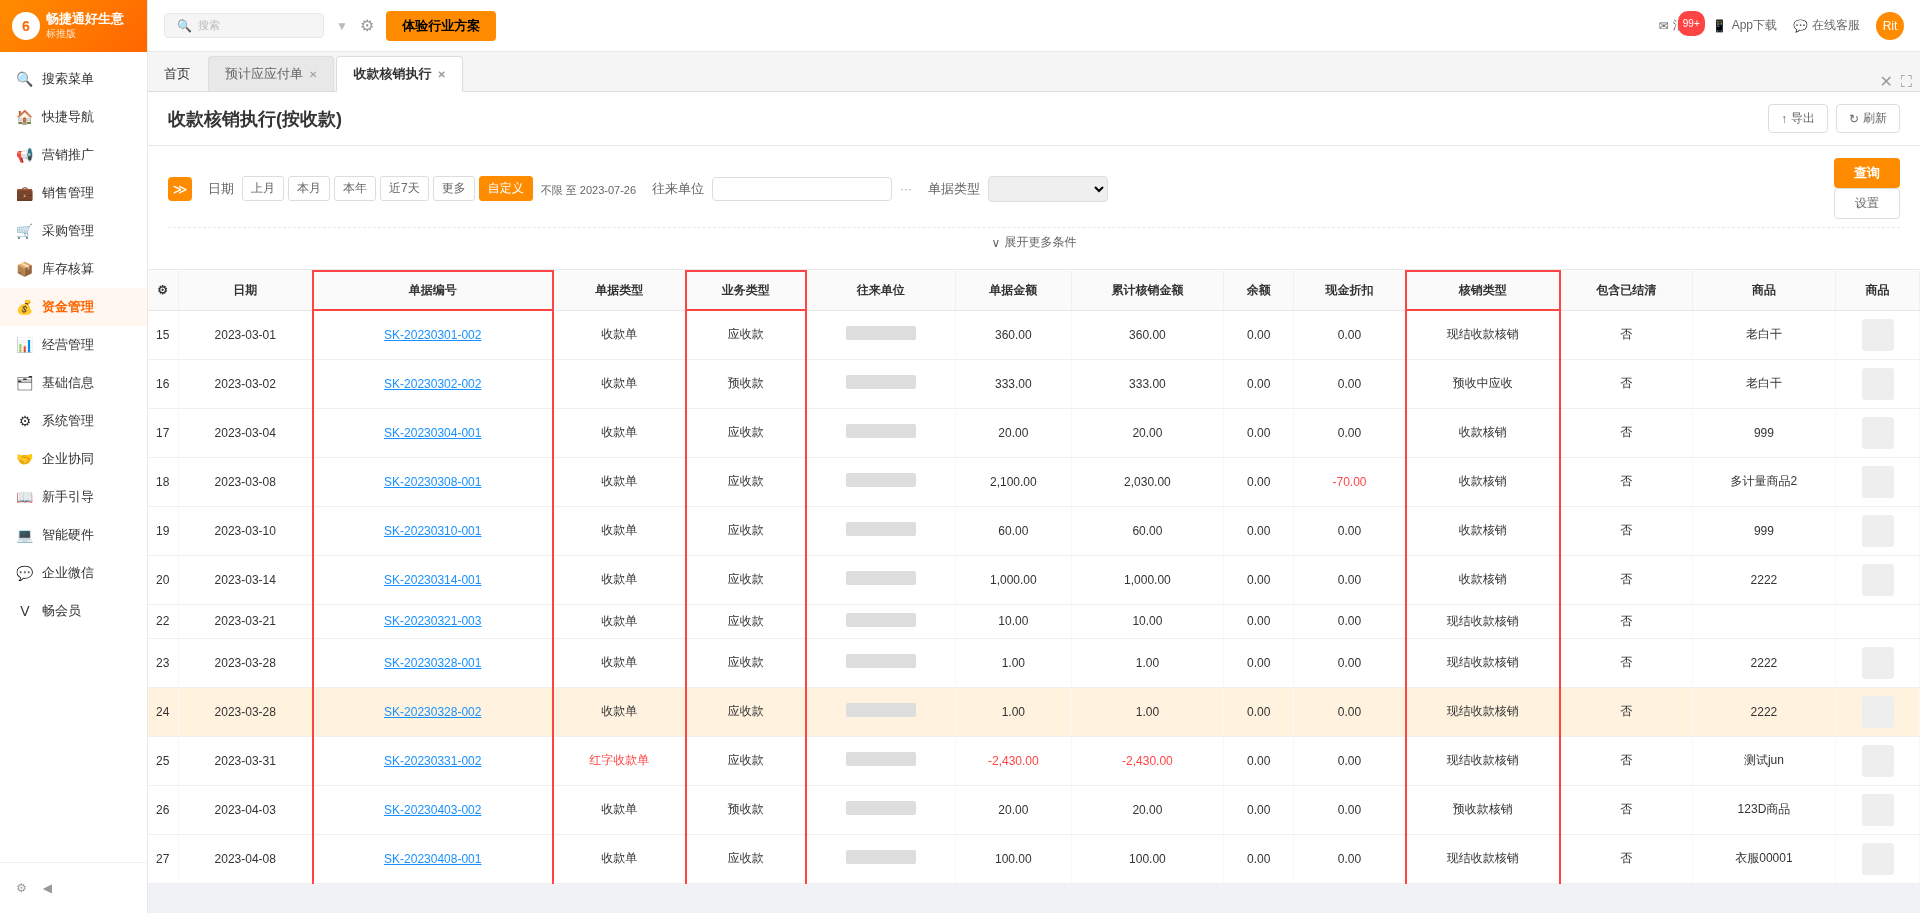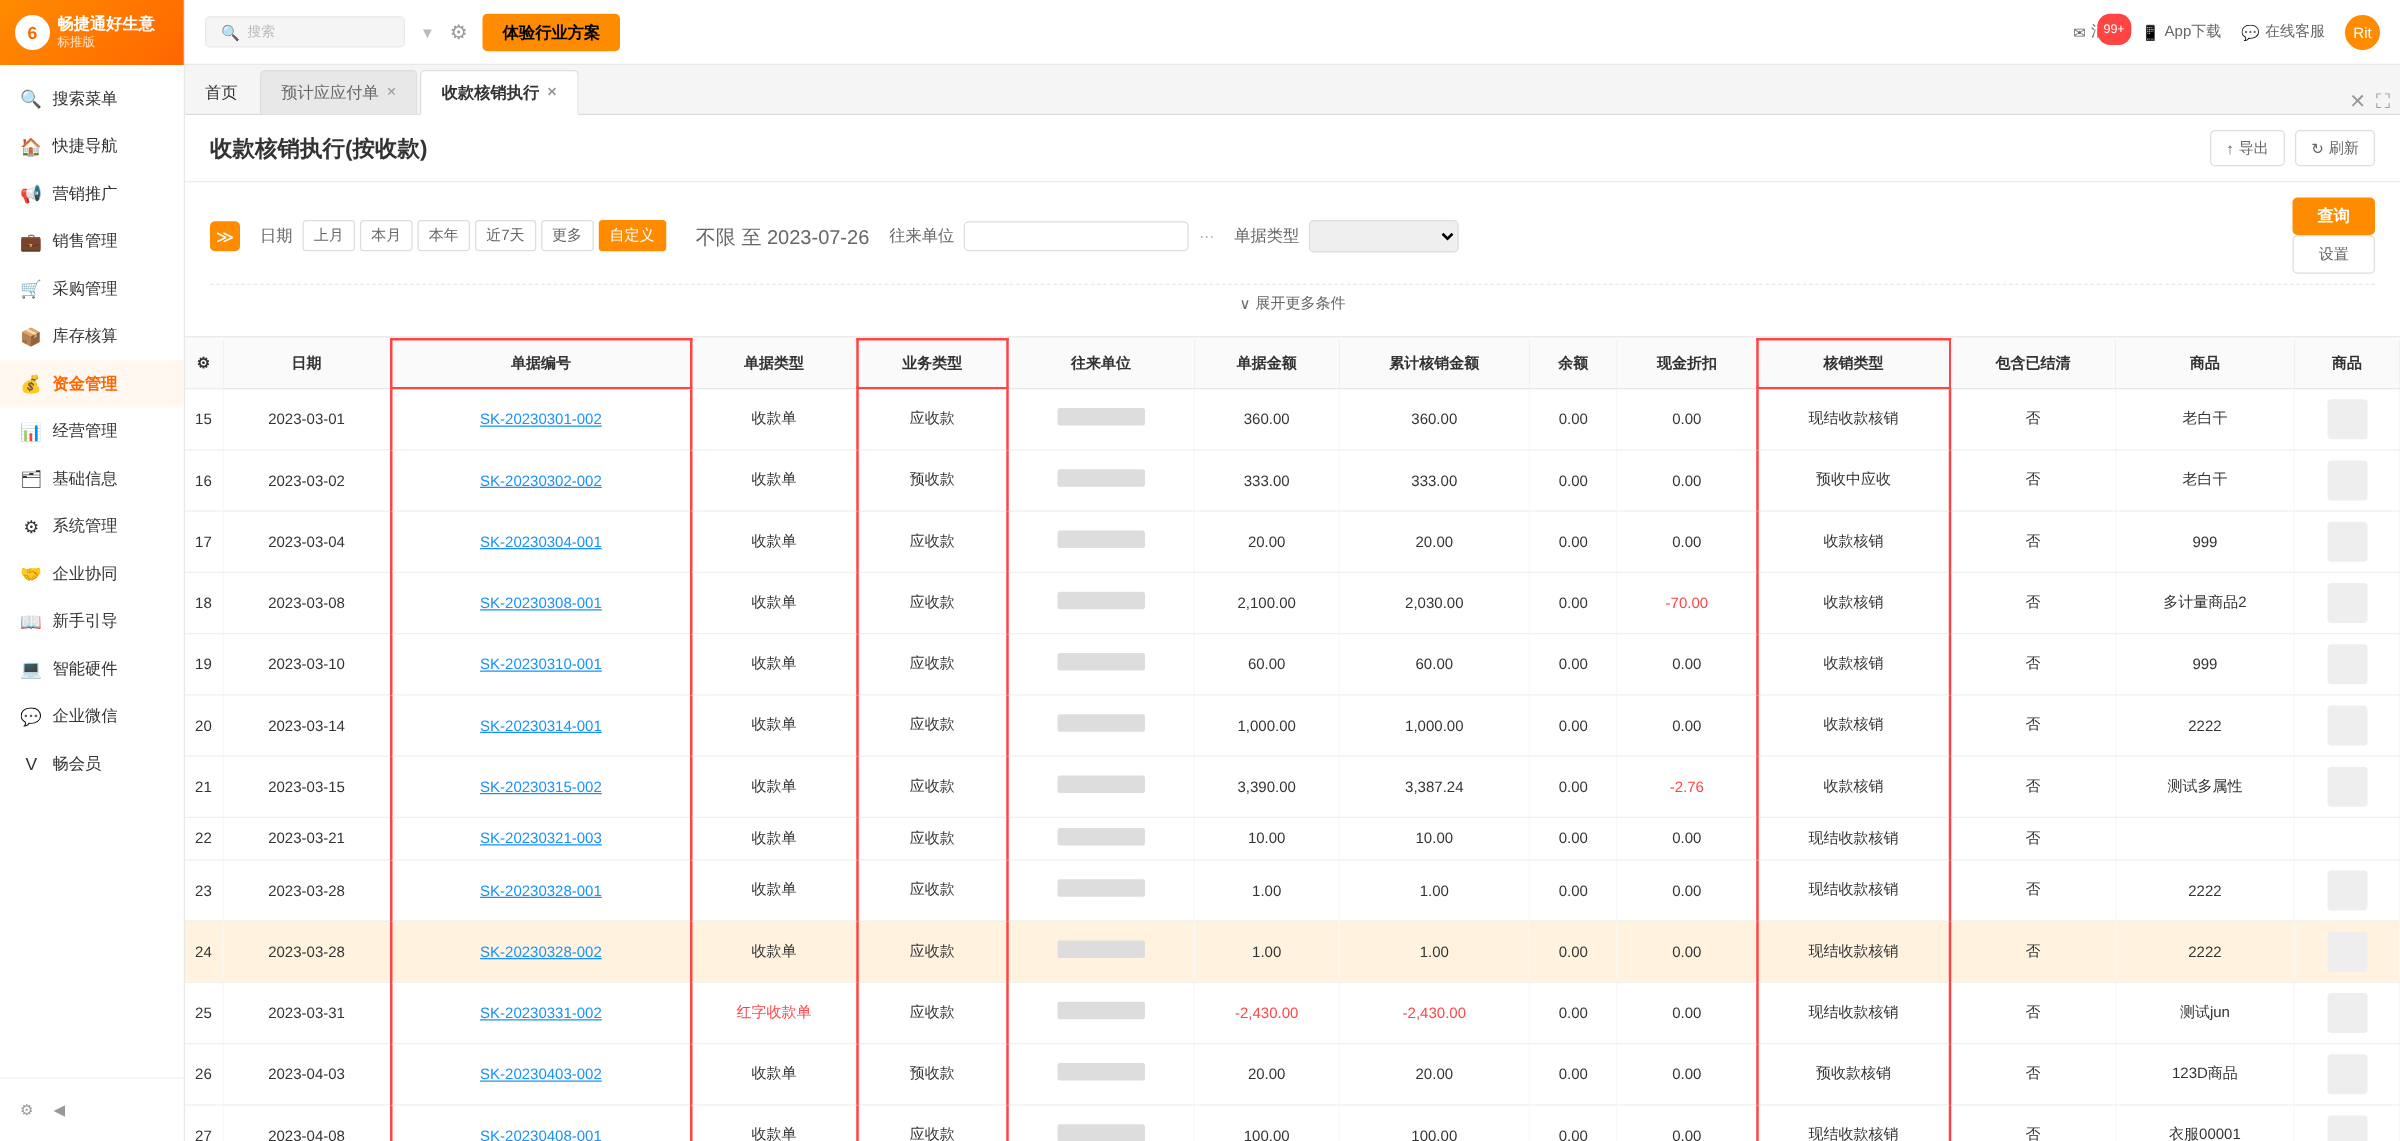--- a/index.html
+++ b/index.html
@@ -226,21 +226,21 @@
         <div class="filter-group">
           <span class="filter-label">日期</span>
           <div class="filter-date-options">
             <button class="filter-date-btn">上月</button>
             <button class="filter-date-btn">本月</button>
             <button class="filter-date-btn">本年</button>
             <button class="filter-date-btn">近7天</button>
             <button class="filter-date-btn">更多</button>
             <button class="filter-date-btn custom">自定义</button>
           </div>
-          <div style="margin-top:4px; font-size:16px; color:#666; margin-left:16px;">不限 至 2023-07-26</div>
+          <div style="margin-top:4px; font-size:11px; color:#666; margin-left:0;">不限 至 2023-07-26</div>
         </div>
         <div class="filter-group">
           <span class="filter-label">往来单位</span>
           <input class="filter-input" type="text" style="">
           <span class="filter-more">···</span>
         </div>
         <div class="filter-group">
           <span class="filter-label">单据类型</span>
           <select class="filter-select">
             <option></option>
@@ -368,36 +368,20 @@
               <td>1,000.00</td>
               <td>1,000.00</td>
               <td>0.00</td>
               <td>0.00</td>
               <td style="border-left: 2px solid rgb(255, 68, 68); border-right: 2px solid rgb(255, 68, 68);">收款核销</td>
               <td>否</td>
               <td>2222</td>
               <td style="text-align: center;"><div style="width: 32px; height: 32px; background: rgb(238, 238, 238); border-radius: 3px; display: inline-block; vertical-align: middle;"></div></td>
             </tr>
             <tr>
-              <td>21</td>
-              <td>2023-03-15</td>
-              <td style="border-left: 2px solid rgb(255, 68, 68); border-right: 2px solid rgb(255, 68, 68);"><a href="#" class="link">SK-20230315-002</a></td>
-              <td>收款单</td>
-              <td style="border-left: 2px solid rgb(255, 68, 68); border-right: 2px solid rgb(255, 68, 68);">应收款</td>
-              <td><span style="display: inline-block; width: 70px; height: 14px; background: rgb(221, 221, 221); border-radius: 2px;"></span></td>
-              <td>3,390.00</td>
-              <td>3,387.24</td>
-              <td>0.00</td>
-              <td style="color: rgb(255, 68, 68);">-2.76</td>
-              <td style="border-left: 2px solid rgb(255, 68, 68); border-right: 2px solid rgb(255, 68, 68);">收款核销</td>
-              <td>否</td>
-              <td>测试多属性</td>
-              <td style="text-align: center;"><div style="width: 32px; height: 32px; background: rgb(238, 238, 238); border-radius: 3px; display: inline-block; vertical-align: middle;"></div></td>
-            </tr>
-            <tr>
               <td>22</td>
               <td>2023-03-21</td>
               <td style="border-left: 2px solid rgb(255, 68, 68); border-right: 2px solid rgb(255, 68, 68);"><a href="#" class="link">SK-20230321-003</a></td>
               <td>收款单</td>
               <td style="border-left: 2px solid rgb(255, 68, 68); border-right: 2px solid rgb(255, 68, 68);">应收款</td>
               <td><span style="display: inline-block; width: 70px; height: 14px; background: rgb(221, 221, 221); border-radius: 2px;"></span></td>
               <td>10.00</td>
               <td>10.00</td>
               <td>0.00</td>
               <td>0.00</td>

